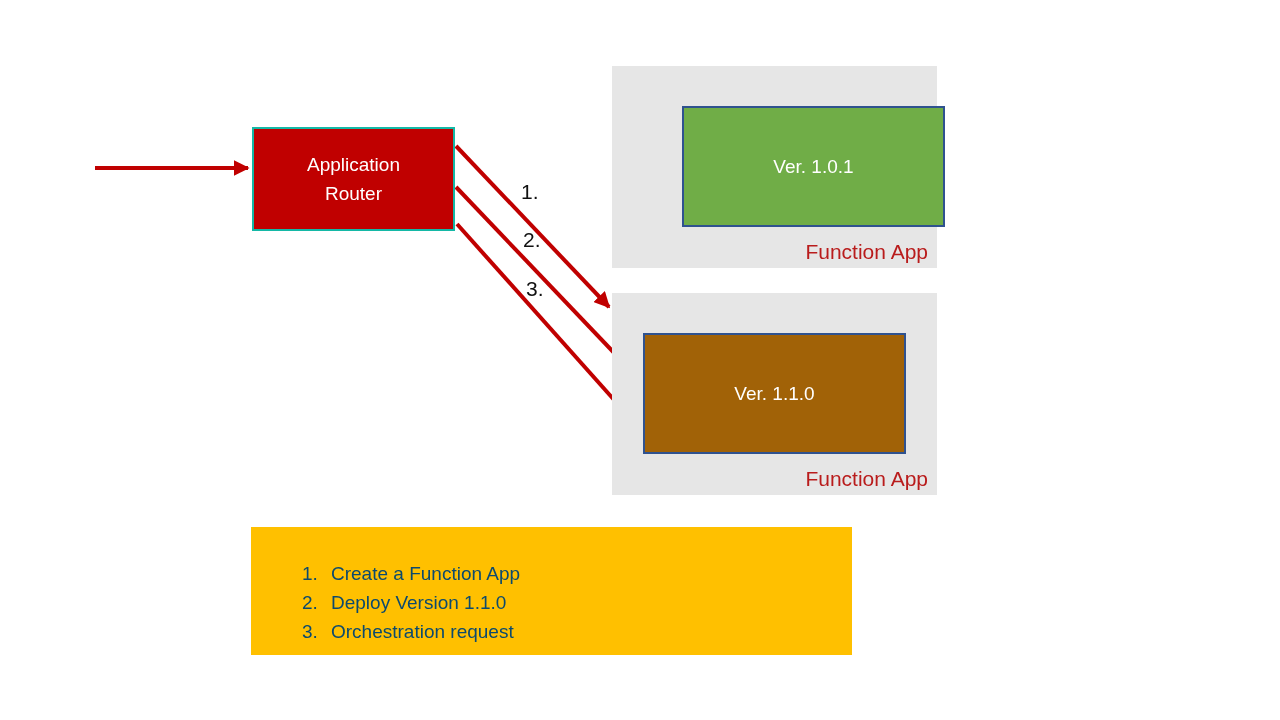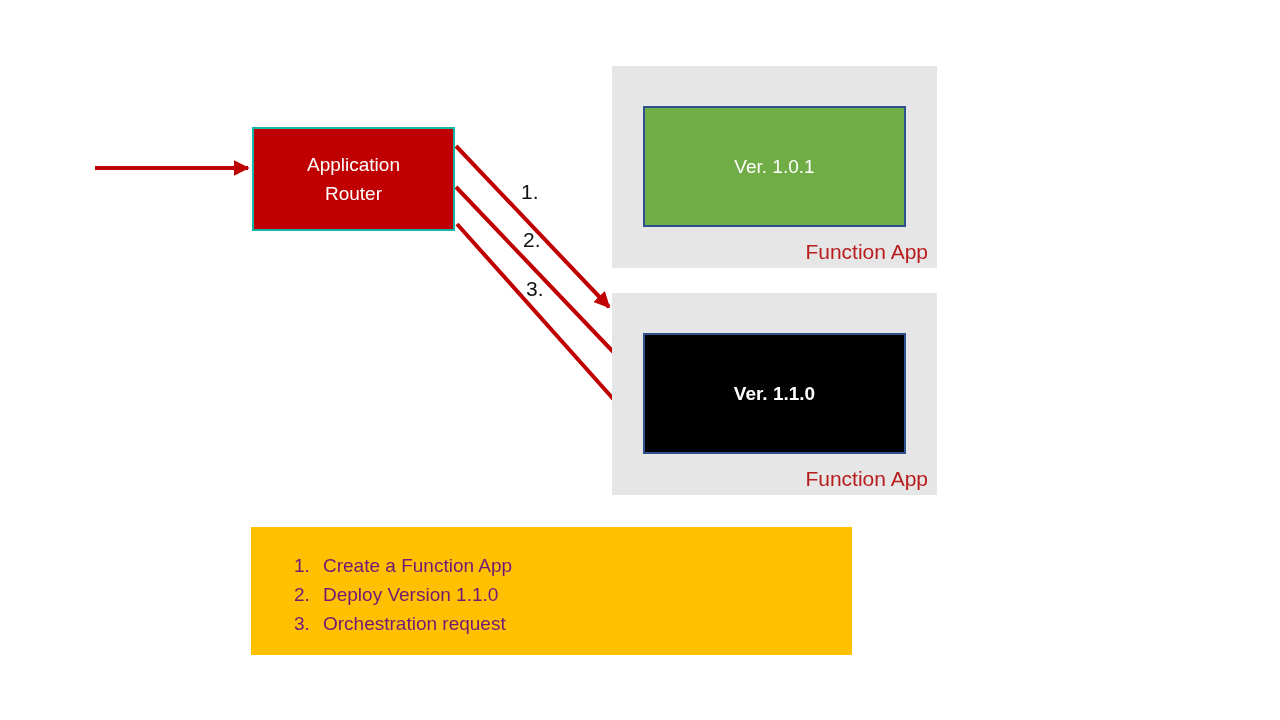--- a/index.html
+++ b/index.html
@@ -59,22 +59,22 @@
     width: 263px;
     height: 121px;
     border: 2px solid #2F528F;
     box-sizing: border-box;
     display: flex;
     align-items: center;
     justify-content: center;
     color: #ffffff;
     font-size: 19px;
   }
-  .version-box.green { background: #70AD47; }
-  .version-box.blue { background: #000000; font-weight: bold; }
+  .version-box.green { background: #70AD47; margin-left: 39px; }
+  .version-box.blue { background: #a16207; }
   .fa-label {
     position: absolute;
     right: 9px;
     bottom: 4px;
     font-size: 21px;
     color: #b91c1c;
   }
   .arrow-num {
     position: absolute;
     font-size: 21px;
@@ -86,25 +86,25 @@
   .legend-box {
     position: absolute;
     left: 251px;
     top: 527px;
     width: 601px;
     height: 128px;
     background: #FFC000;
     box-sizing: border-box;
   }
   .legend-box ol {
-    margin: 0;
+    margin: 8px;
     padding: 24px 0 0 64px;
     font-size: 19px;
     line-height: 29px;
-    color: #701a75;
+    color: #0c4a6e;
   }
   .legend-box ol li {
     padding-left: 8px;
   }
 </style>
 </head>
 <body>
 
 <div class="canvas">
 

